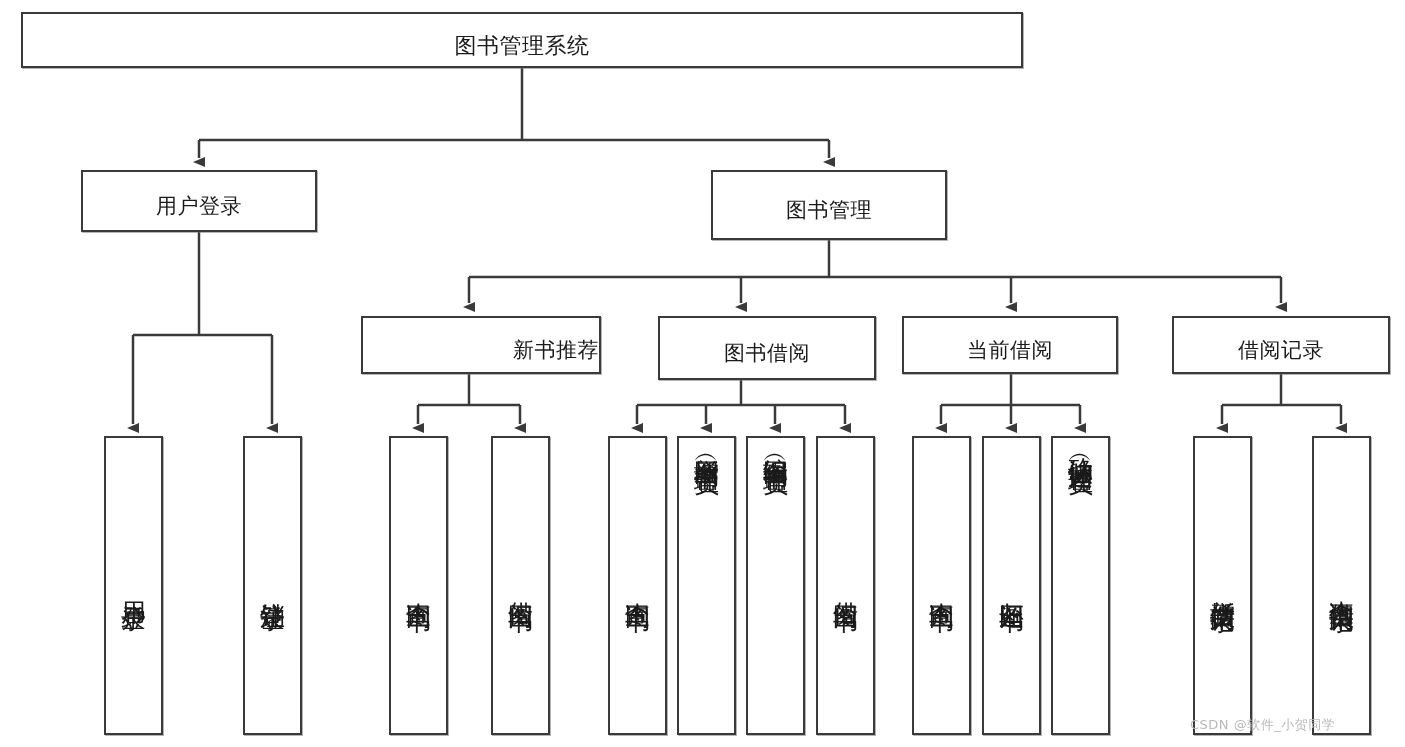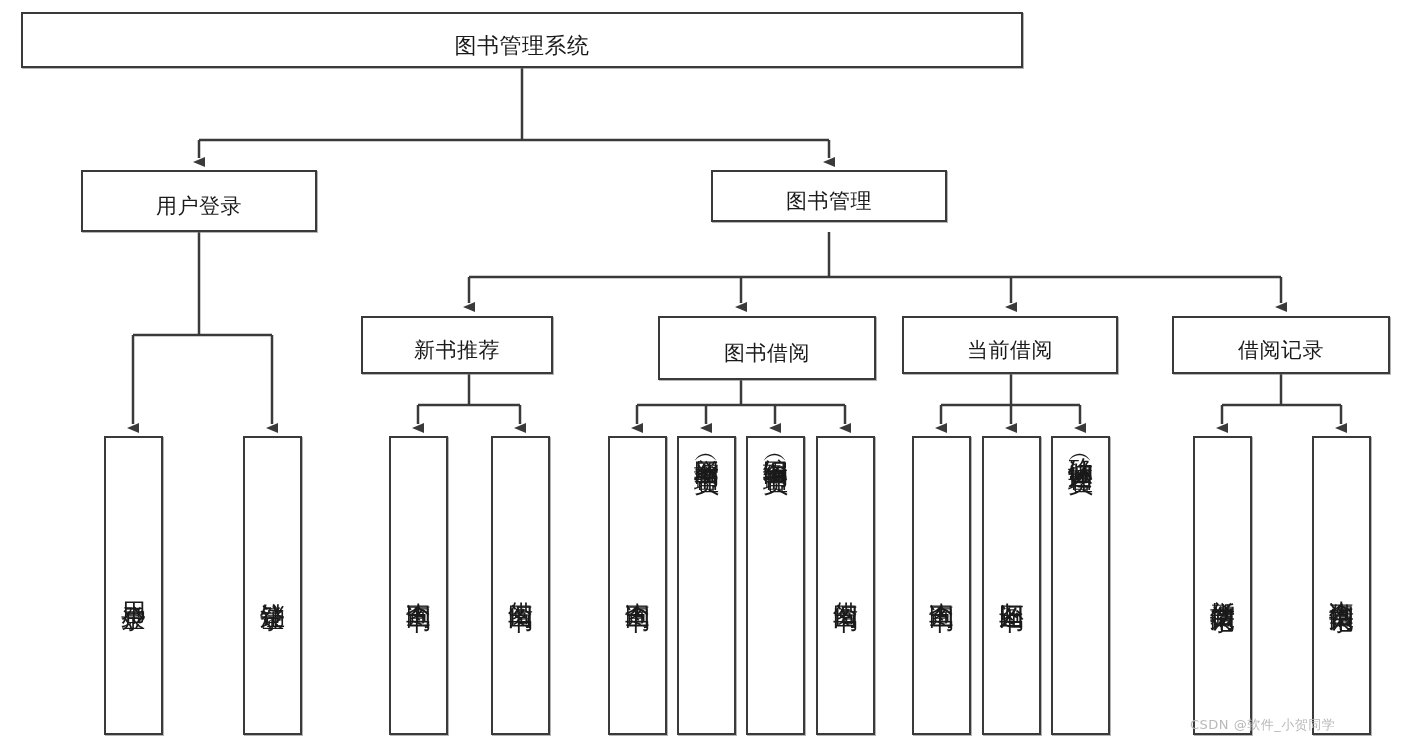--- a/index.html
+++ b/index.html
@@ -133,25 +133,25 @@
     </g>
   </svg>
 
   <div class="node h root" style="left:21px; top:12px; width:1002px; height:56px;">
     <span class="label">图书管理系统</span>
   </div>
 
   <div class="node h" style="left:81px; top:170px; width:236px; height:62px;">
     <span class="label">用户登录</span>
   </div>
-  <div class="node h" style="left:711px; top:170px; width:236px; height:52px;">
+  <div class="node h" style="left:711px; top:170px; width:236px; height:70px;">
     <span class="label">图书管理</span>
   </div>
 
-  <div class="node h" style="left:361px; top:316px; width:192px; height:58px;">
+  <div class="node h" style="left:361px; top:316px; width:240px; height:58px;justify-content:flex-end;">
     <span class="label">新书推荐</span>
   </div>
   <div class="node h" style="left:658px; top:316px; width:218px; height:64px;">
     <span class="label">图书借阅</span>
   </div>
   <div class="node h" style="left:902px; top:316px; width:216px; height:58px;">
     <span class="label">当前借阅</span>
   </div>
   <div class="node h" style="left:1172px; top:316px; width:218px; height:58px;">
     <span class="label">借阅记录</span>

